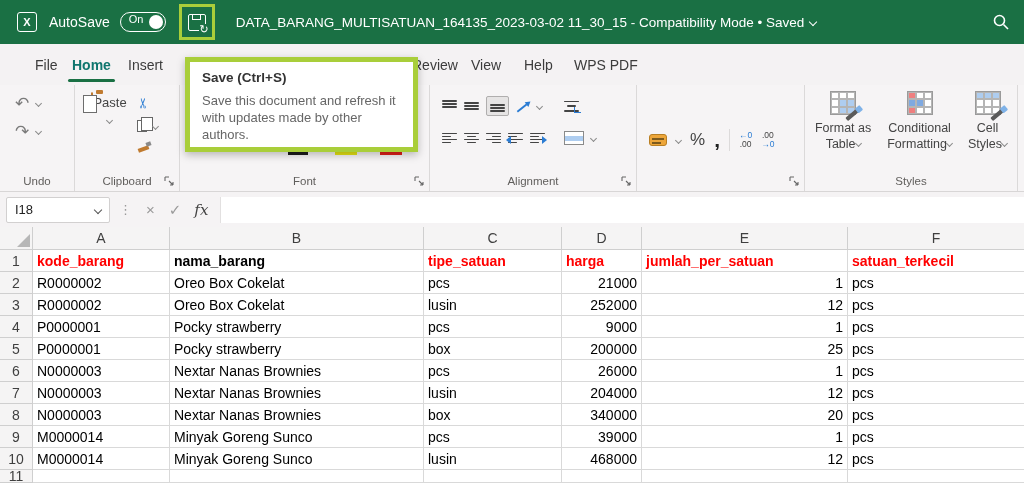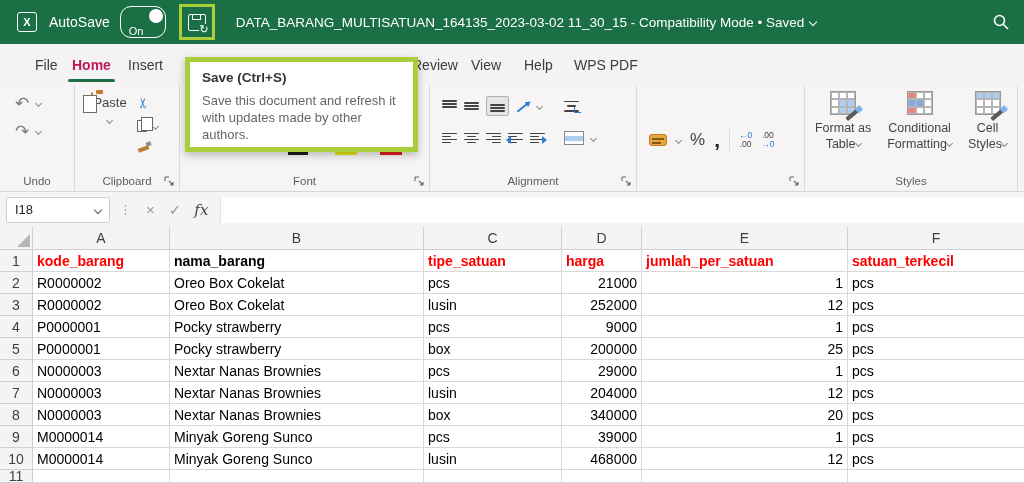--- a/index.html
+++ b/index.html
@@ -4,36 +4,36 @@
 <style>
   *{margin:0;padding:0;box-sizing:border-box}
   html,body{background:#fff}
   body{font-family:"Liberation Sans","DejaVu Sans",sans-serif}
   .app{position:relative;width:1024px;height:483px;overflow:hidden;background:#fff}
 
   
   .titlebar{position:absolute;left:0;top:0;width:1024px;height:44px;background:#1A7044;display:flex;align-items:center;color:#fff}
   .xlicon{width:20px;height:20px;margin-left:17px;border:1.6px solid #fff;border-radius:3px;display:flex;align-items:center;justify-content:center;font-size:11px;font-weight:bold;color:#fff}
   .as-label{margin-left:12px;font-size:14px}
-  .tg{position:relative;margin-left:10px;width:46px;height:32px;border:1.6px solid #fff;border-radius:11px;display:flex;align-items:flex-end;cursor:pointer}
+  .tg{position:relative;margin-left:10px;width:46px;height:20px;border:1.6px solid #fff;border-radius:11px;display:flex;align-items:flex-start;cursor:pointer}
   .tg-txt{font-size:11px;margin-left:8px}
   .tg-knob{position:absolute;right:2px;top:1.5px;width:14px;height:14px;background:#fff;border-radius:50%}
   .save-hl{margin-left:13px;width:36px;height:36px;border:3px solid #A9CE3A;display:flex;align-items:center;justify-content:center}
   .save-btn{position:relative;width:18px;height:17px;border:1.7px solid #fff;border-radius:2px;cursor:pointer}
   .save-btn::before{content:"";position:absolute;left:3px;top:-1px;width:7px;height:5px;border:1.4px solid #fff;border-top:none}
   .save-refresh{position:absolute;right:-4px;bottom:-5px;font-size:11px;line-height:11px;color:#fff;background:#1A7044;padding-left:1px}
   .doc-title{margin-left:21px;font-size:13.5px;white-space:nowrap}
   .crt{display:inline-block;width:7px;height:7px;border-right:1.6px solid #444;border-bottom:1.6px solid #444;transform:rotate(45deg);margin-left:6px;vertical-align:2px}
   .crt.w{border-color:#fff;width:6px;height:6px}
   .search-ic{position:absolute;right:14px;top:13px;cursor:pointer}
 
   
   .tabrow{position:absolute;left:0;top:44px;width:1024px;height:41px;background:#f4f2f3}
   .tab{position:absolute;top:0;height:41px;display:flex;align-items:center;font-size:14px;color:#3c3c3c;cursor:pointer}
-  .tab.active{color:#be185d;font-weight:600}
+  .tab.active{color:#0f766e;font-weight:600}
   .tab.active::after{content:"";position:absolute;left:-4px;right:-4px;bottom:3px;height:3px;background:#1A7044;border-radius:2px}
   .t-file{left:35px}.t-home{left:72px}.t-insert:{left:128px}
   .t-insert{left:128px}.t-review{left:412px}.t-view{left:471px}.t-help{left:524px}.t-wps{left:574px}
 
   
   .ribbon{position:absolute;left:0;top:85px;width:1024px;height:107px;background:#f6f4f5;border-bottom:1px solid #d8d6d6}
   .grp{position:absolute;top:0;height:106px;border-right:1px solid #dbd9d9}
   .grp-label{position:absolute;bottom:4px;left:0;right:0;text-align:center;font-size:11.5px;color:#605e5c}
   .launcher{position:absolute;bottom:5px;right:5px;cursor:pointer}
   .g-undo{left:0;width:75px}
@@ -434,21 +434,21 @@
       <div class="c">box</div>
       <div class="c num">200000</div>
       <div class="c num">25</div>
       <div class="c">pcs</div>
     </div>
     <div class="row">
       <div class="rn">6</div>
       <div class="c">N0000003</div>
       <div class="c">Nextar Nanas Brownies</div>
       <div class="c">pcs</div>
-      <div class="c num">29000</div>
+      <div class="c num">26000</div>
       <div class="c num">1</div>
       <div class="c">pcs</div>
     </div>
     <div class="row">
       <div class="rn">7</div>
       <div class="c">N0000003</div>
       <div class="c">Nextar Nanas Brownies</div>
       <div class="c">lusin</div>
       <div class="c num">204000</div>
       <div class="c num">12</div>

